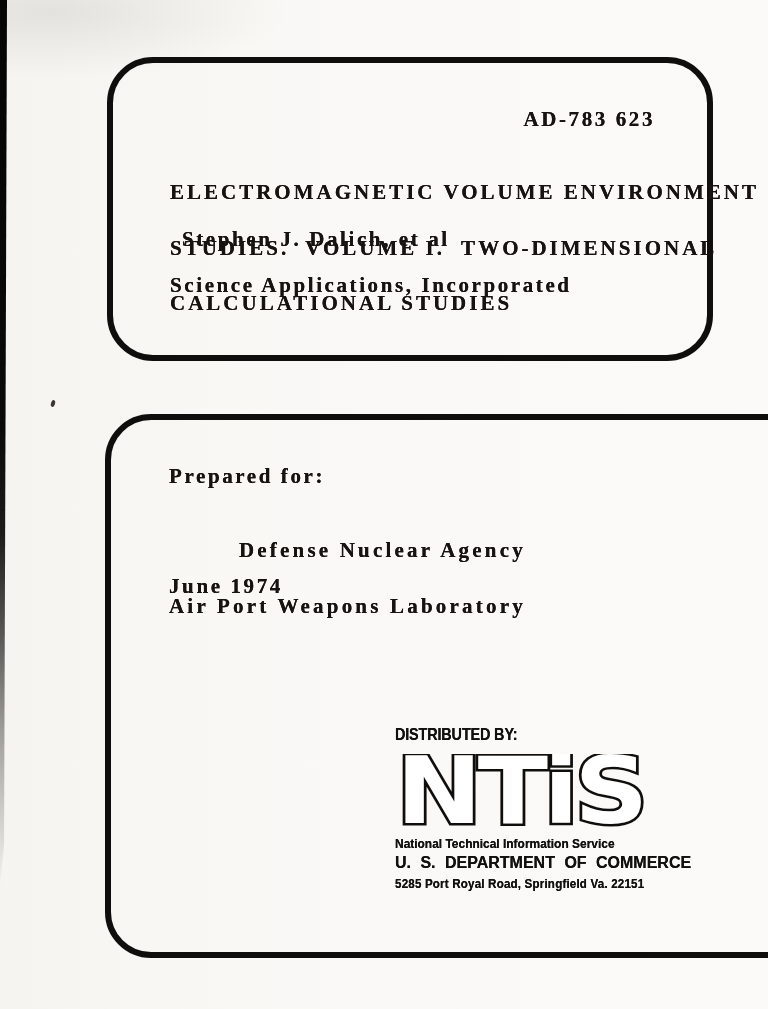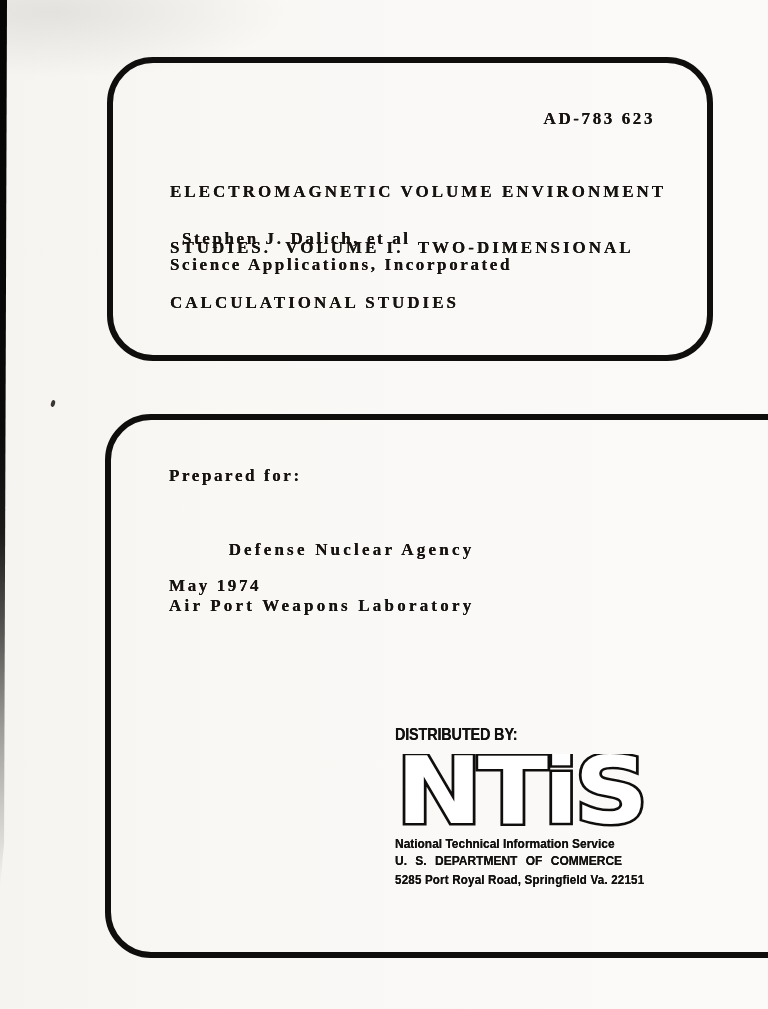--- a/index.html
+++ b/index.html
@@ -44,32 +44,32 @@
     box-sizing: border-box;
     background: transparent;
   }
   .card-top   { left: 107px; top: 57px;  width: 606px; height: 304px; }
   .card-bottom{ left: 105px; top: 414px; width: 726px; height: 544px; }
   
   .tw {
     position: absolute;
     font-family: "Liberation Serif", serif;
     font-weight: 700;
-    font-size: 17px;
+    font-size: 21px;
     line-height: 18.5px;
     letter-spacing: 2.6px;
     color: #171310;
     text-shadow: 0 0 .5px #171310;
     white-space: pre;
   }
   .title-line { letter-spacing: 3px; }
   .ad-number     { top: 47px;  right: 52px; }
   .title-block   { left: 57px; top: 83px; }
   .authors-line  { left: 57px; top: 167px; margin-left: 12px; }
-  .org-line      { left: 57px; top: 193px; text-align: center; }
+  .org-line      { left: 57px; top: 213px; text-align: center; }
   .prepared-line { left: 58px; top: 47px; }
   .agency-block  { left: 58px; top: 84px; letter-spacing: 3.2px; text-align: right; }
   .date-line     { left: 58px; top: 157px; }
   
   .dist-block {
     position: absolute; left: 284px; top: 305px;
     width: 262px;
     font-family: "Liberation Sans", sans-serif;
     color: #121110;
   }
@@ -81,21 +81,21 @@
     margin-bottom: 9px;
     text-shadow: 0 0 .6px #121110;
   }
   .ntis-logo { display: block; }
   .dist-line {
     font-weight: 700; white-space: nowrap;
     transform-origin: left top;
     text-shadow: 0 0 .5px #121110;
   }
   .service-line { font-size: 13.5px; transform: scaleX(0.885); margin-top: 6px; }
-  .dept-line    { font-size: 12px; word-spacing: 5px; margin-top: 3px; }
+  .dept-line    { font-size: 16px; word-spacing: 5px; margin-top: 3px; }
   .address-line { font-size: 13.5px; transform: scaleX(0.86); margin-top: 4px; letter-spacing: .2px; }
 </style>
 </head>
 <body>
 
 <div class="page">
 
   <div class="scan-smudge-topleft"></div>
   <div class="scan-bar-left"></div>
   <div class="scan-speck"></div>
@@ -115,21 +115,21 @@
   </div>
 
   <div class="card card-bottom">
     <div class="tw prepared-line">Prepared for:</div>
 
     <div class="tw agency-block">
       <div>Defense Nuclear Agency</div>
       <div>Air Port Weapons Laboratory</div>
     </div>
 
-    <div class="tw date-line">May 1974</div>
+    <div class="tw date-line">June 1974</div>
 
     <div class="dist-block">
       <div class="dist-label">DISTRIBUTED BY:</div>
 
       <svg class="ntis-logo" width="252" height="76" viewBox="0 0 252 76">
         <text x="1" y="69" font-family="DejaVu Sans, sans-serif" font-size="92" font-weight="bold" letter-spacing="-4" textLength="248" lengthAdjust="spacingAndGlyphs" fill="#ffffff" stroke="#0f0e0c" stroke-width="5" paint-order="stroke">NTiS</text>
       </svg>
 
       <div class="dist-line service-line">National Technical Information Service</div>
       <div class="dist-line dept-line">U. S. DEPARTMENT OF COMMERCE</div>

